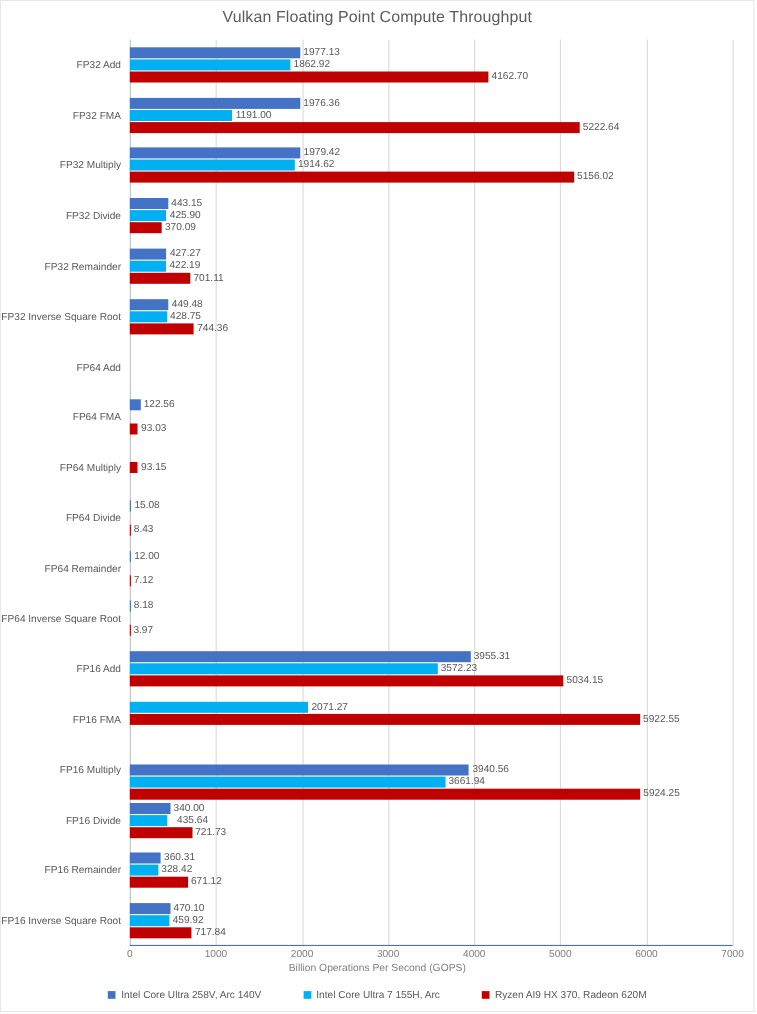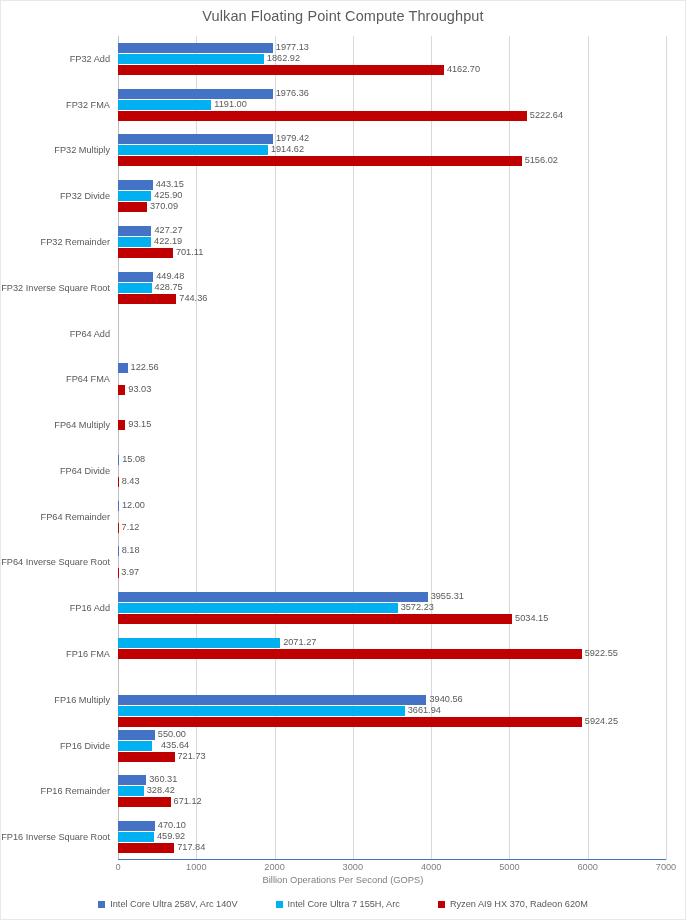--- a/index.html
+++ b/index.html
@@ -316,21 +316,21 @@
             <div class="bar-label" style="left: 289.678px;">3661.94</div>
           </div>
           <div class="bar-wrap">
             <div class="bar s2" title="Ryzen AI9 HX 370, Radeon  890M: 5924.25" style="width: 463.784px;"></div>
             <div class="bar-label" style="left: 466.784px;">5924.25</div>
           </div>
         </div>
         <div class="cat-row" style="top: 686.667px; height: 45.7778px; padding-top: 6.88889px; box-sizing: border-box;">
           <div class="bar-wrap">
             <div class="bar s0" title="Intel Core Ultra 258V, Arc 140V: 470" style="width: 36.7943px;"></div>
-            <div class="bar-label" style="left: 39.7943px;">550.00</div>
+            <div class="bar-label" style="left: 39.7943px;">340.00</div>
           </div>
           <div class="bar-wrap">
             <div class="bar s1" title="Intel Core Ultra 7 155H, Arc: 435.64" style="width: 34.1044px;"></div>
             <div class="bar-label" style="left: 43px; text-align: right;">435.64</div>
           </div>
           <div class="bar-wrap">
             <div class="bar s2" title="Ryzen AI9 HX 370, Radeon  890M: 721.73" style="width: 56.5011px;"></div>
             <div class="bar-label" style="left: 59.5011px;">721.73</div>
           </div>
         </div>

